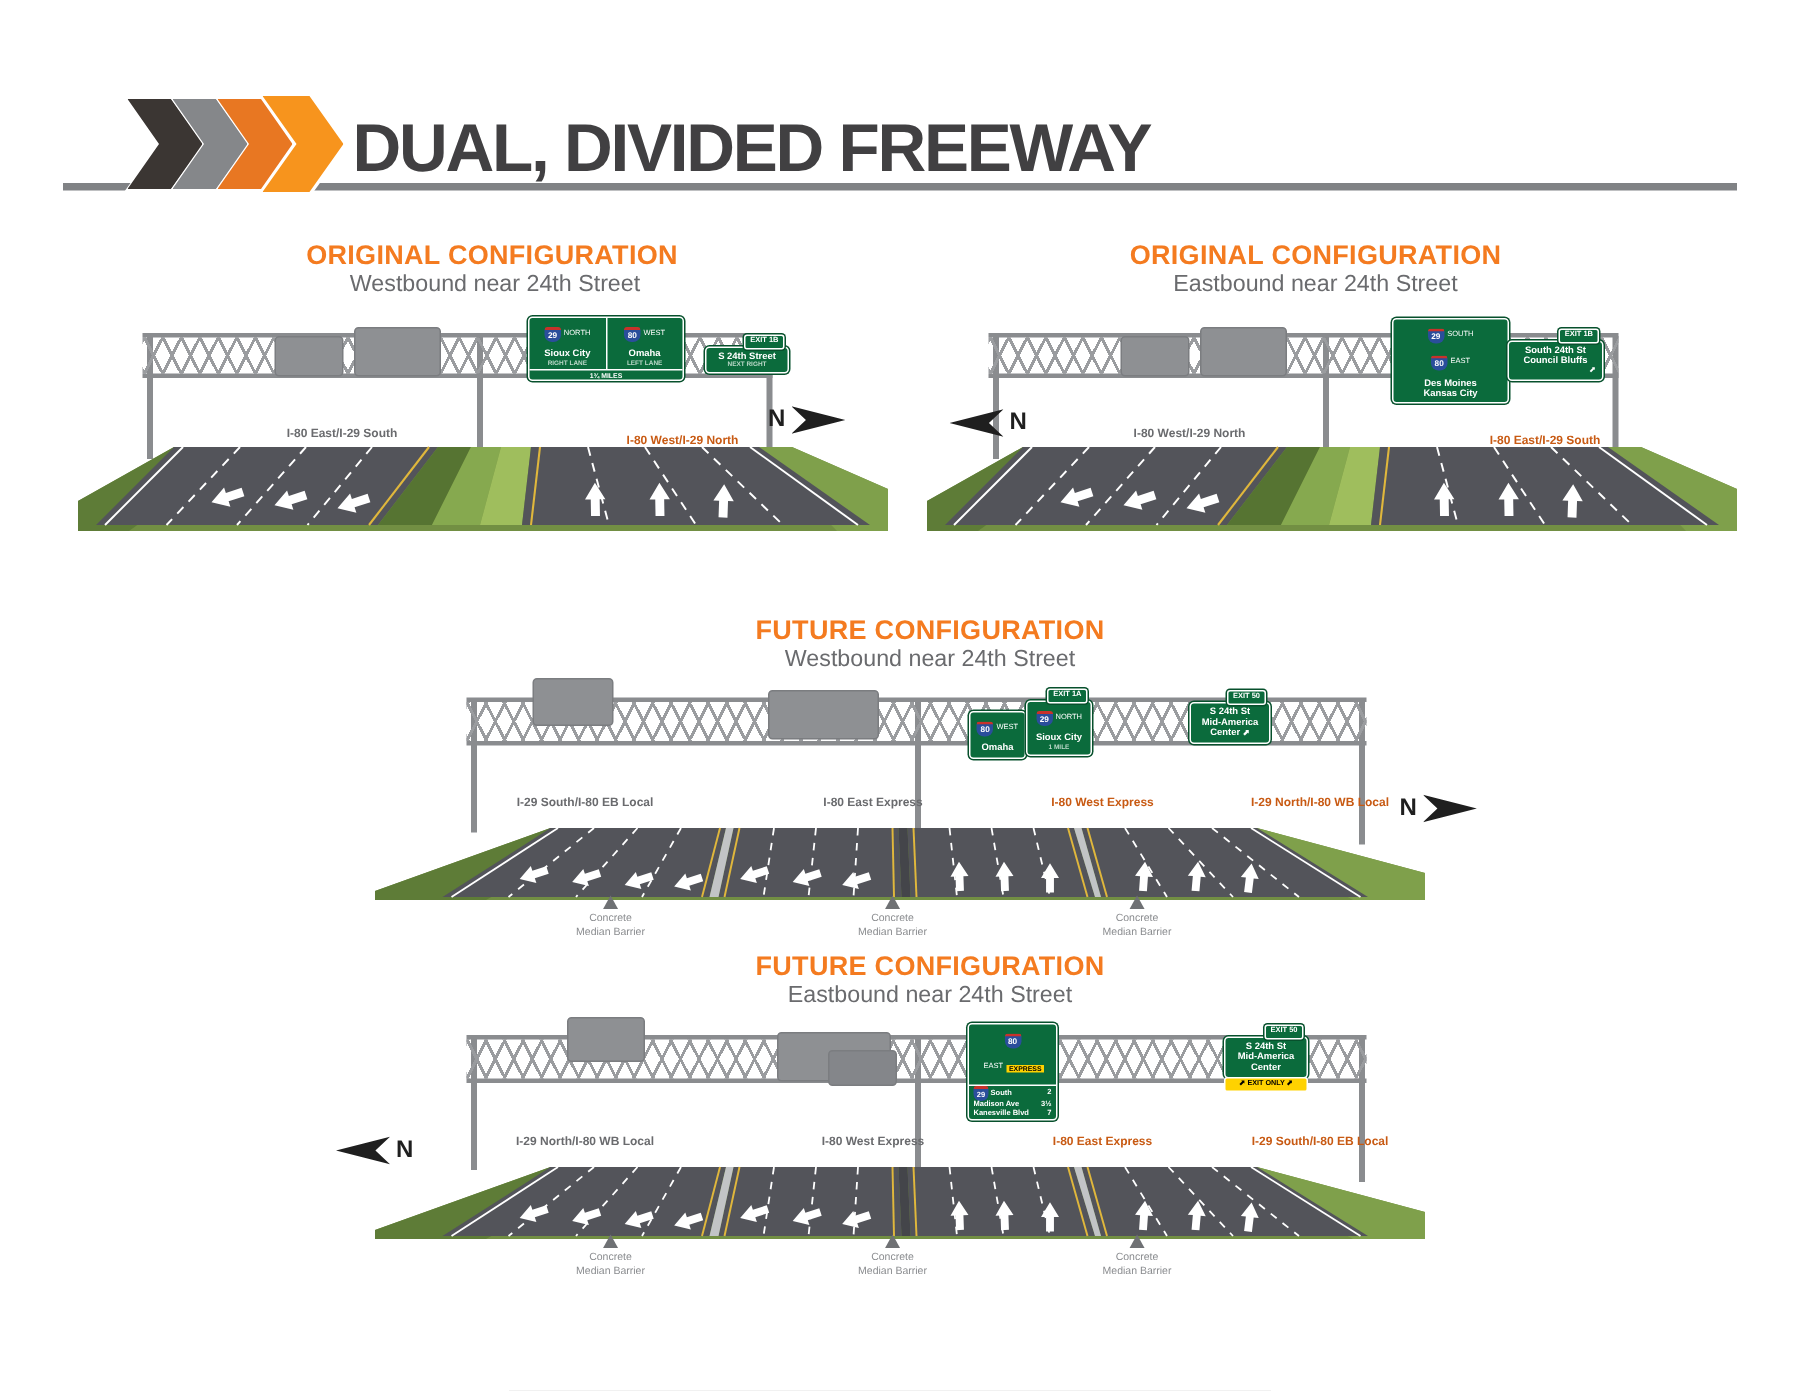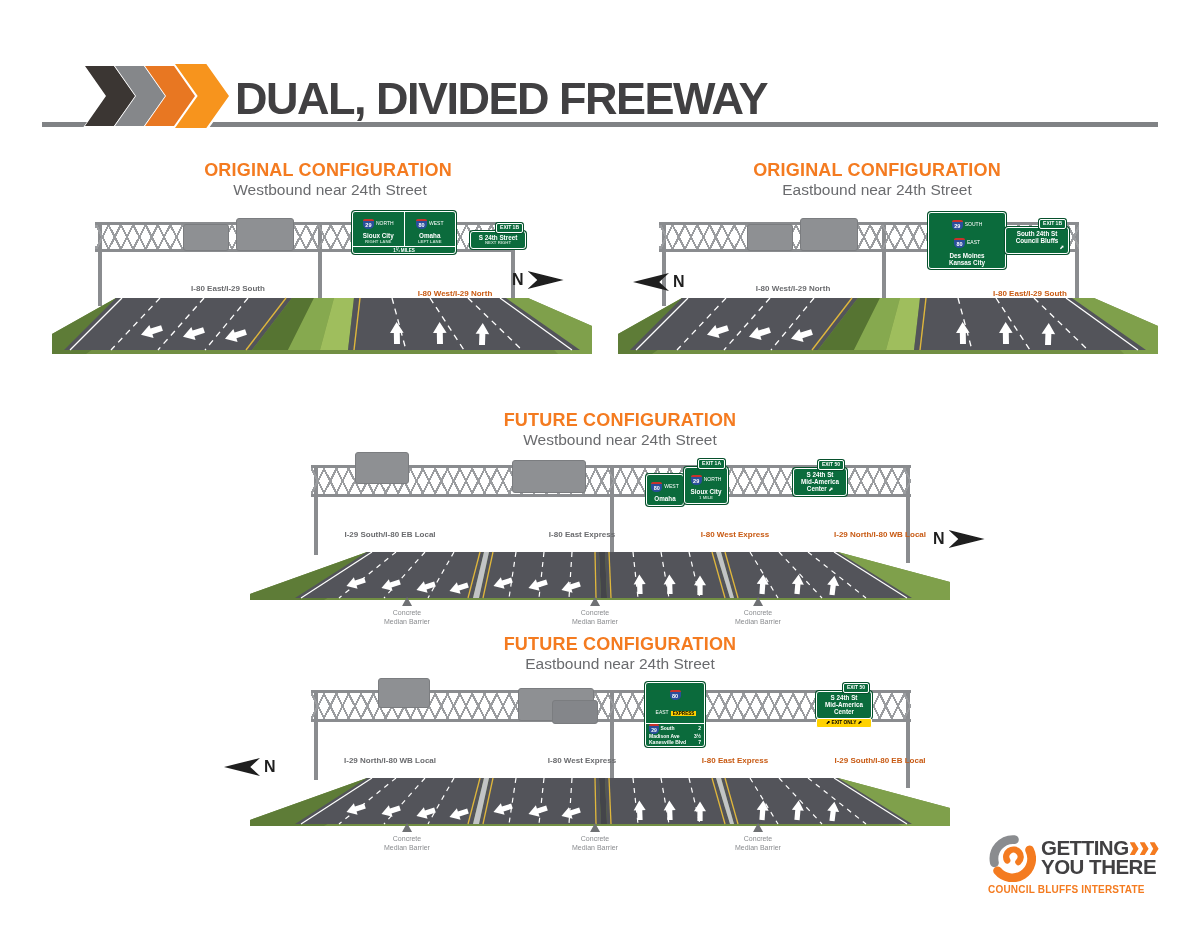--- a/index.html
+++ b/index.html
@@ -355,28 +355,14 @@
     <div class="btri"></div>
     <div>Concrete</div>
     <div>Median Barrier</div>
   </div>
   <div class="blabel" style="left:758px;top:818px">
     <div class="btri"></div>
     <div>Concrete</div>
     <div>Median Barrier</div>
   </div>
 
-  <div class="logo">
-    <div class="logo-row">
-      <svg width="48" height="48" viewBox="0 0 60 60">
-        <path d="M33 7 A24 24 0 0 0 8 36" fill="none" stroke="#8A8C8F" stroke-width="11" stroke-linecap="round"></path>
-        <path d="M12 46 A24 24 0 0 0 52 20" fill="none" stroke="#F47B20" stroke-width="11" stroke-linecap="round"></path>
-        <path d="M24 33 A9 9 0 1 1 38 35" fill="none" stroke="#F47B20" stroke-width="8" stroke-linecap="round"></path>
-      </svg>
-      <div class="logo-words">
-        <div><span>GETTING</span><span class="lchev"></span><span class="lchev"></span><span class="lchev"></span></div>
-        <div>YOU THERE</div>
-      </div>
-    </div>
-    <div class="tagline">COUNCIL BLUFFS INTERSTATE</div>
-  </div>
 
 </div>
 
 </body></html>

